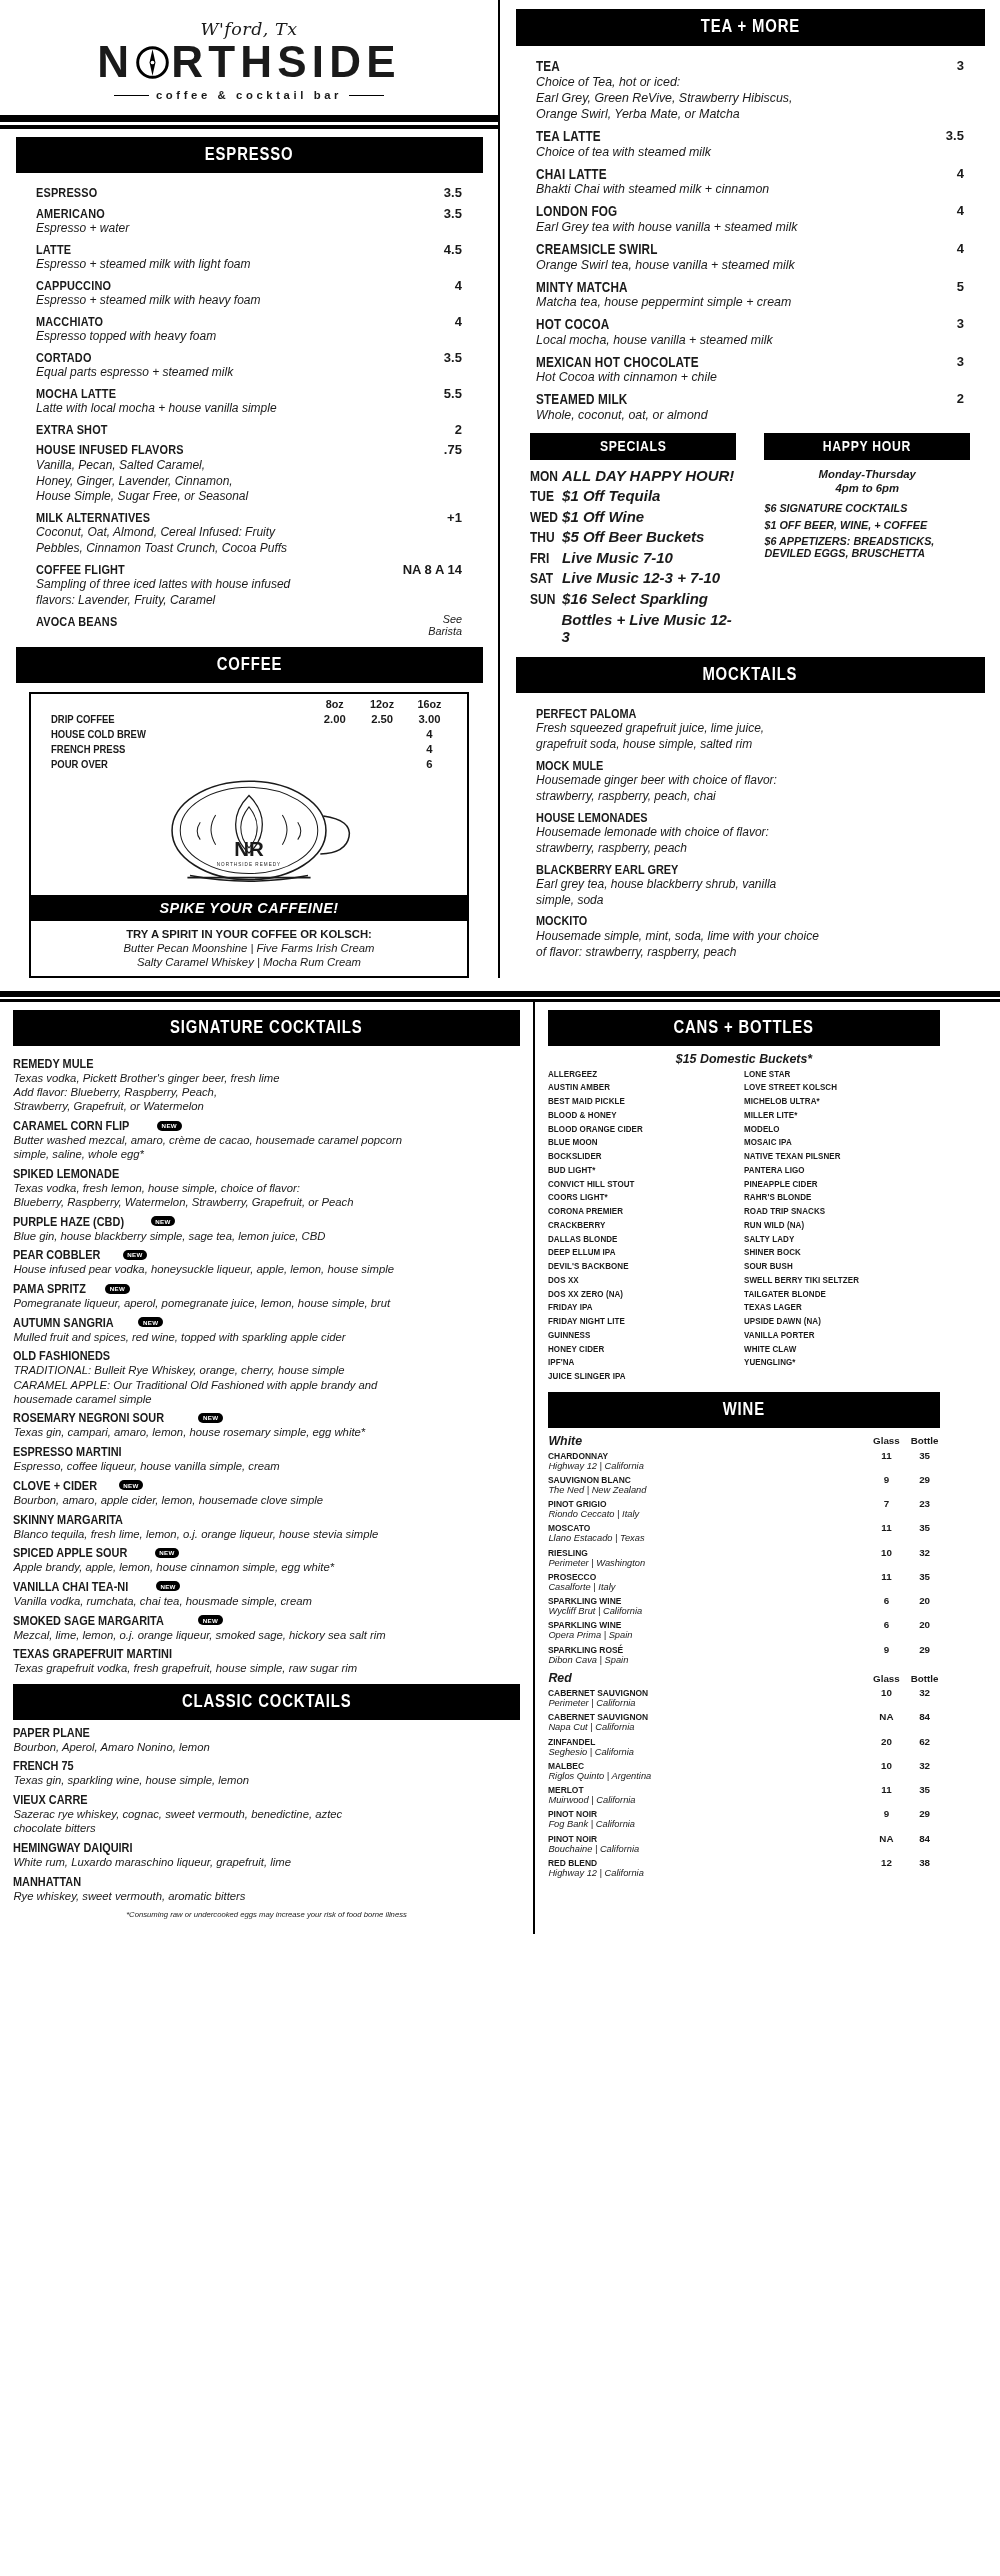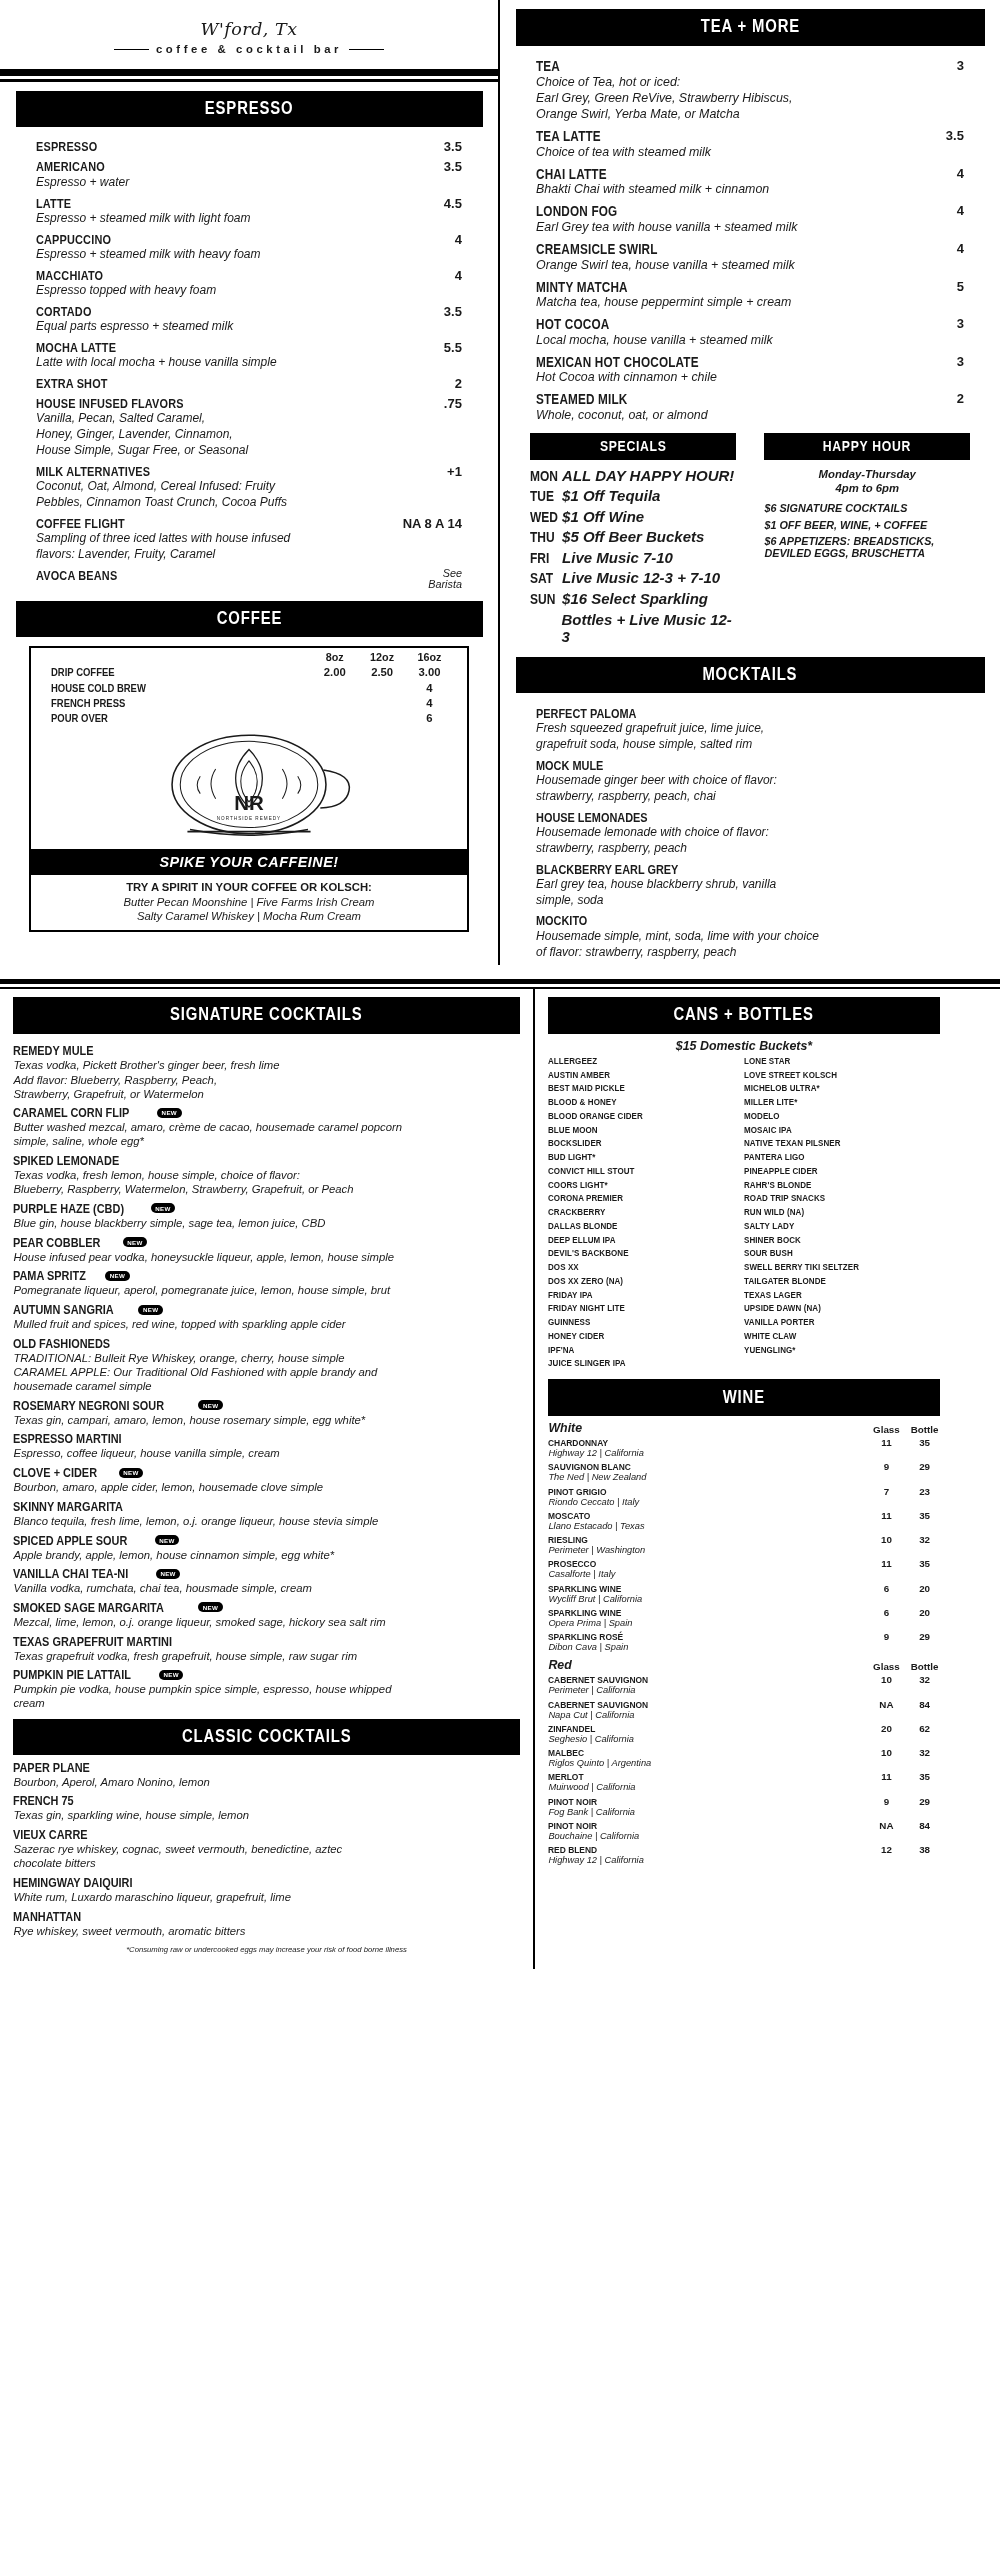--- a/index.html
+++ b/index.html
@@ -110,21 +110,21 @@
 
   
   .bucket { text-align:center; font-style:italic; font-weight:700; font-size:12.4px; padding:5.2px 0 2.1px; }
   .cans { display:flex; padding:0 13.4px; }
   .cans ul { list-style:none; width:50%; }
   .cans li { font-family:"Liberation Sans Narrow","Liberation Sans",sans-serif;
              font-weight:700; font-size:9.3px; line-height:1.48; letter-spacing:0.1px;
              transform:scaleX(.86); transform-origin:left center; }
 
   
-  .winehead { display:flex; justify-content:space-between; align-items:flex-end;
+  .winehead { display:flex; justify-content:space-between; align-items:center;
               padding:0 13.4px; margin-top:5.2px; }
   .winehead .cat { font-style:italic; font-weight:700; font-size:12.4px; }
   .winehead .cols { display:flex; gap:8.2px; font-weight:700; font-size:9.8px; }
   .winehead .cols span { width:30px; text-align:center; }
   .winerow { display:flex; justify-content:space-between; align-items:baseline; padding:0 13.4px; margin-top:2.1px; }
   .winerow .nm { font-family:"Liberation Sans Narrow","Liberation Sans",sans-serif;
                  font-weight:700; font-size:9.8px; transform:scaleX(.86);
                  transform-origin:left center; white-space:nowrap; }
   .winerow .px { display:flex; gap:8.2px; font-weight:700; font-size:9.8px; }
   .winerow .px span { width:30px; text-align:center; }
@@ -143,20 +143,27 @@
 <body>
 
 <div class="page">
 
   <div class="top-split">
 
     <div class="top-left">
 
       <div class="logo-wrap">
         <div class="script">W'ford, Tx</div>
+        <div class="logoline1">
+          <span>N</span><span class="compass"><svg viewBox="0 0 100 100">
+                <circle cx="50" cy="50" r="40" fill="none" stroke="#000" stroke-width="8"></circle>
+                <path d="M50 14 L58 50 L50 86 L42 50 Z" fill="#000"></path>
+                <circle cx="50" cy="50" r="5" fill="#fff"></circle>
+              </svg></span><span>RTHSIDE</span>
+        </div>
         <div class="tagline">
           <span class="rule"></span><span>coffee &amp; cocktail bar</span><span class="rule"></span>
         </div>
       </div>
 
       <div class="thickrule"></div>
       <div class="thinrule"></div>
 
       <div style="padding:8.2px 15.5px 0;">
         <div class="bar"><span>ESPRESSO</span></div>
@@ -548,28 +555,20 @@
               <div class="nm">SMOKED SAGE MARGARITA</div>
               <span class="pill">NEW</span>
             </div>
             <div class="d">Mezcal, lime, lemon, o.j. orange liqueur, smoked sage, hickory sea salt rim</div>
           </div>
           <div class="cocktail">
             <div class="hdr">
               <div class="nm">TEXAS GRAPEFRUIT MARTINI</div>
             </div>
             <div class="d">Texas grapefruit vodka, fresh grapefruit, house simple, raw sugar rim</div>
-          </div>
-          <div class="cocktail">
-            <div class="hdr">
-              <div class="nm">PUMPKIN PIE LATTAIL</div>
-              <span class="pill">NEW</span>
-            </div>
-            <div class="d">Pumpkin pie vodka, house pumpkin spice simple, espresso, house whipped</div>
-            <div class="d">cream</div>
           </div>
         </div>
 
       <div style="padding:8.2px 13.4px 0;">
         <div class="bar"><span>CLASSIC COCKTAILS</span></div>
       </div>
       <div class="classic" id="classic-list">
           <div class="nm">PAPER PLANE</div>
           <div class="d">Bourbon, Aperol, Amaro Nonino, lemon</div>
           <div class="nm">FRENCH 75</div>

